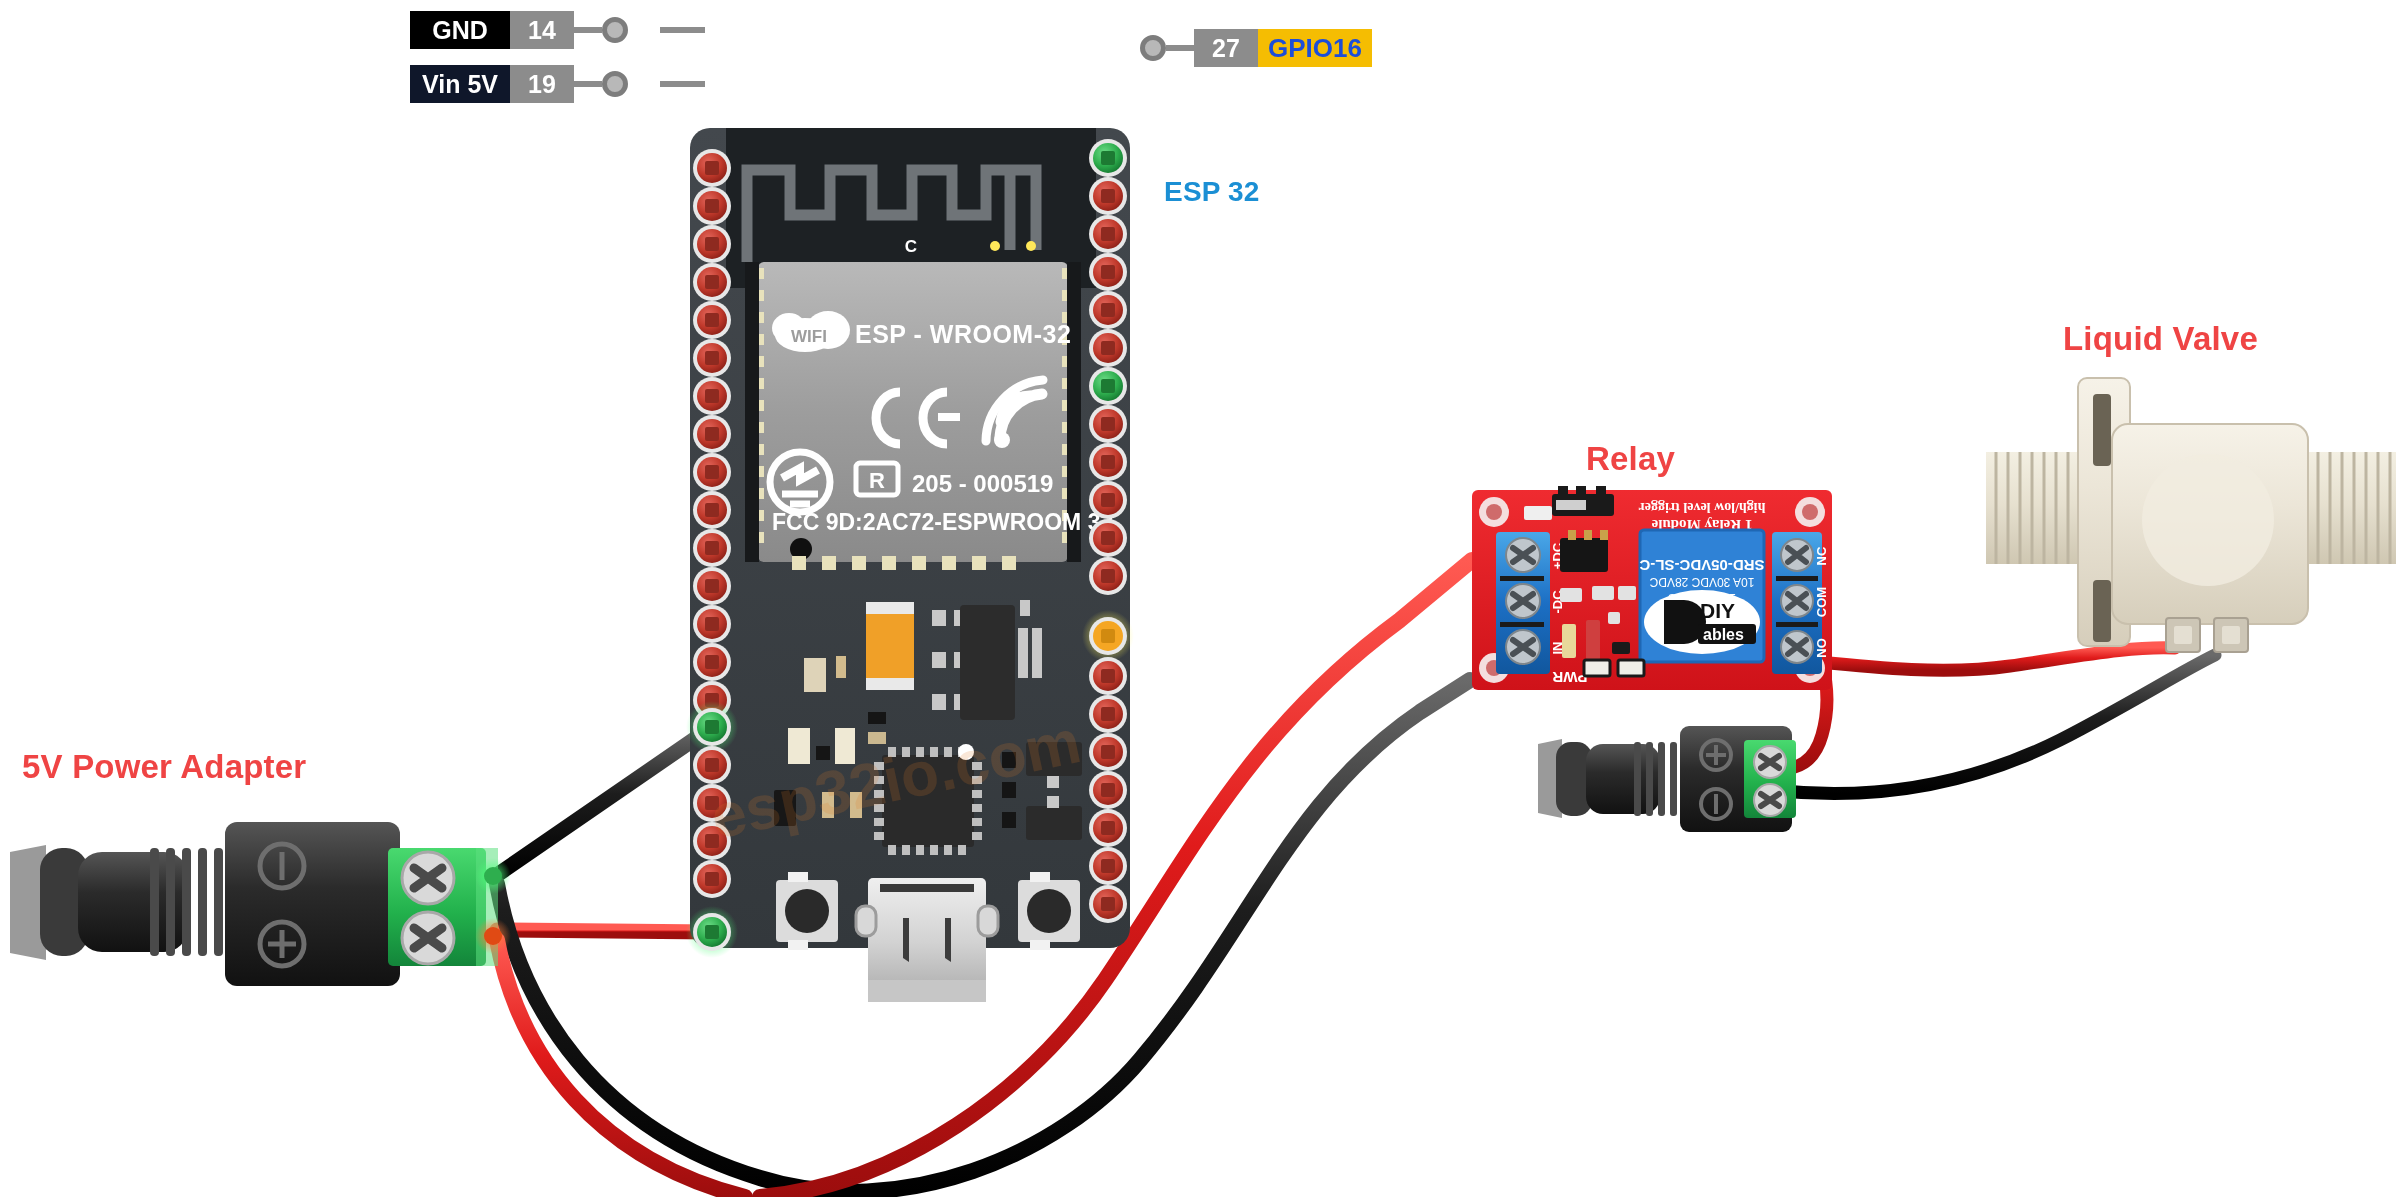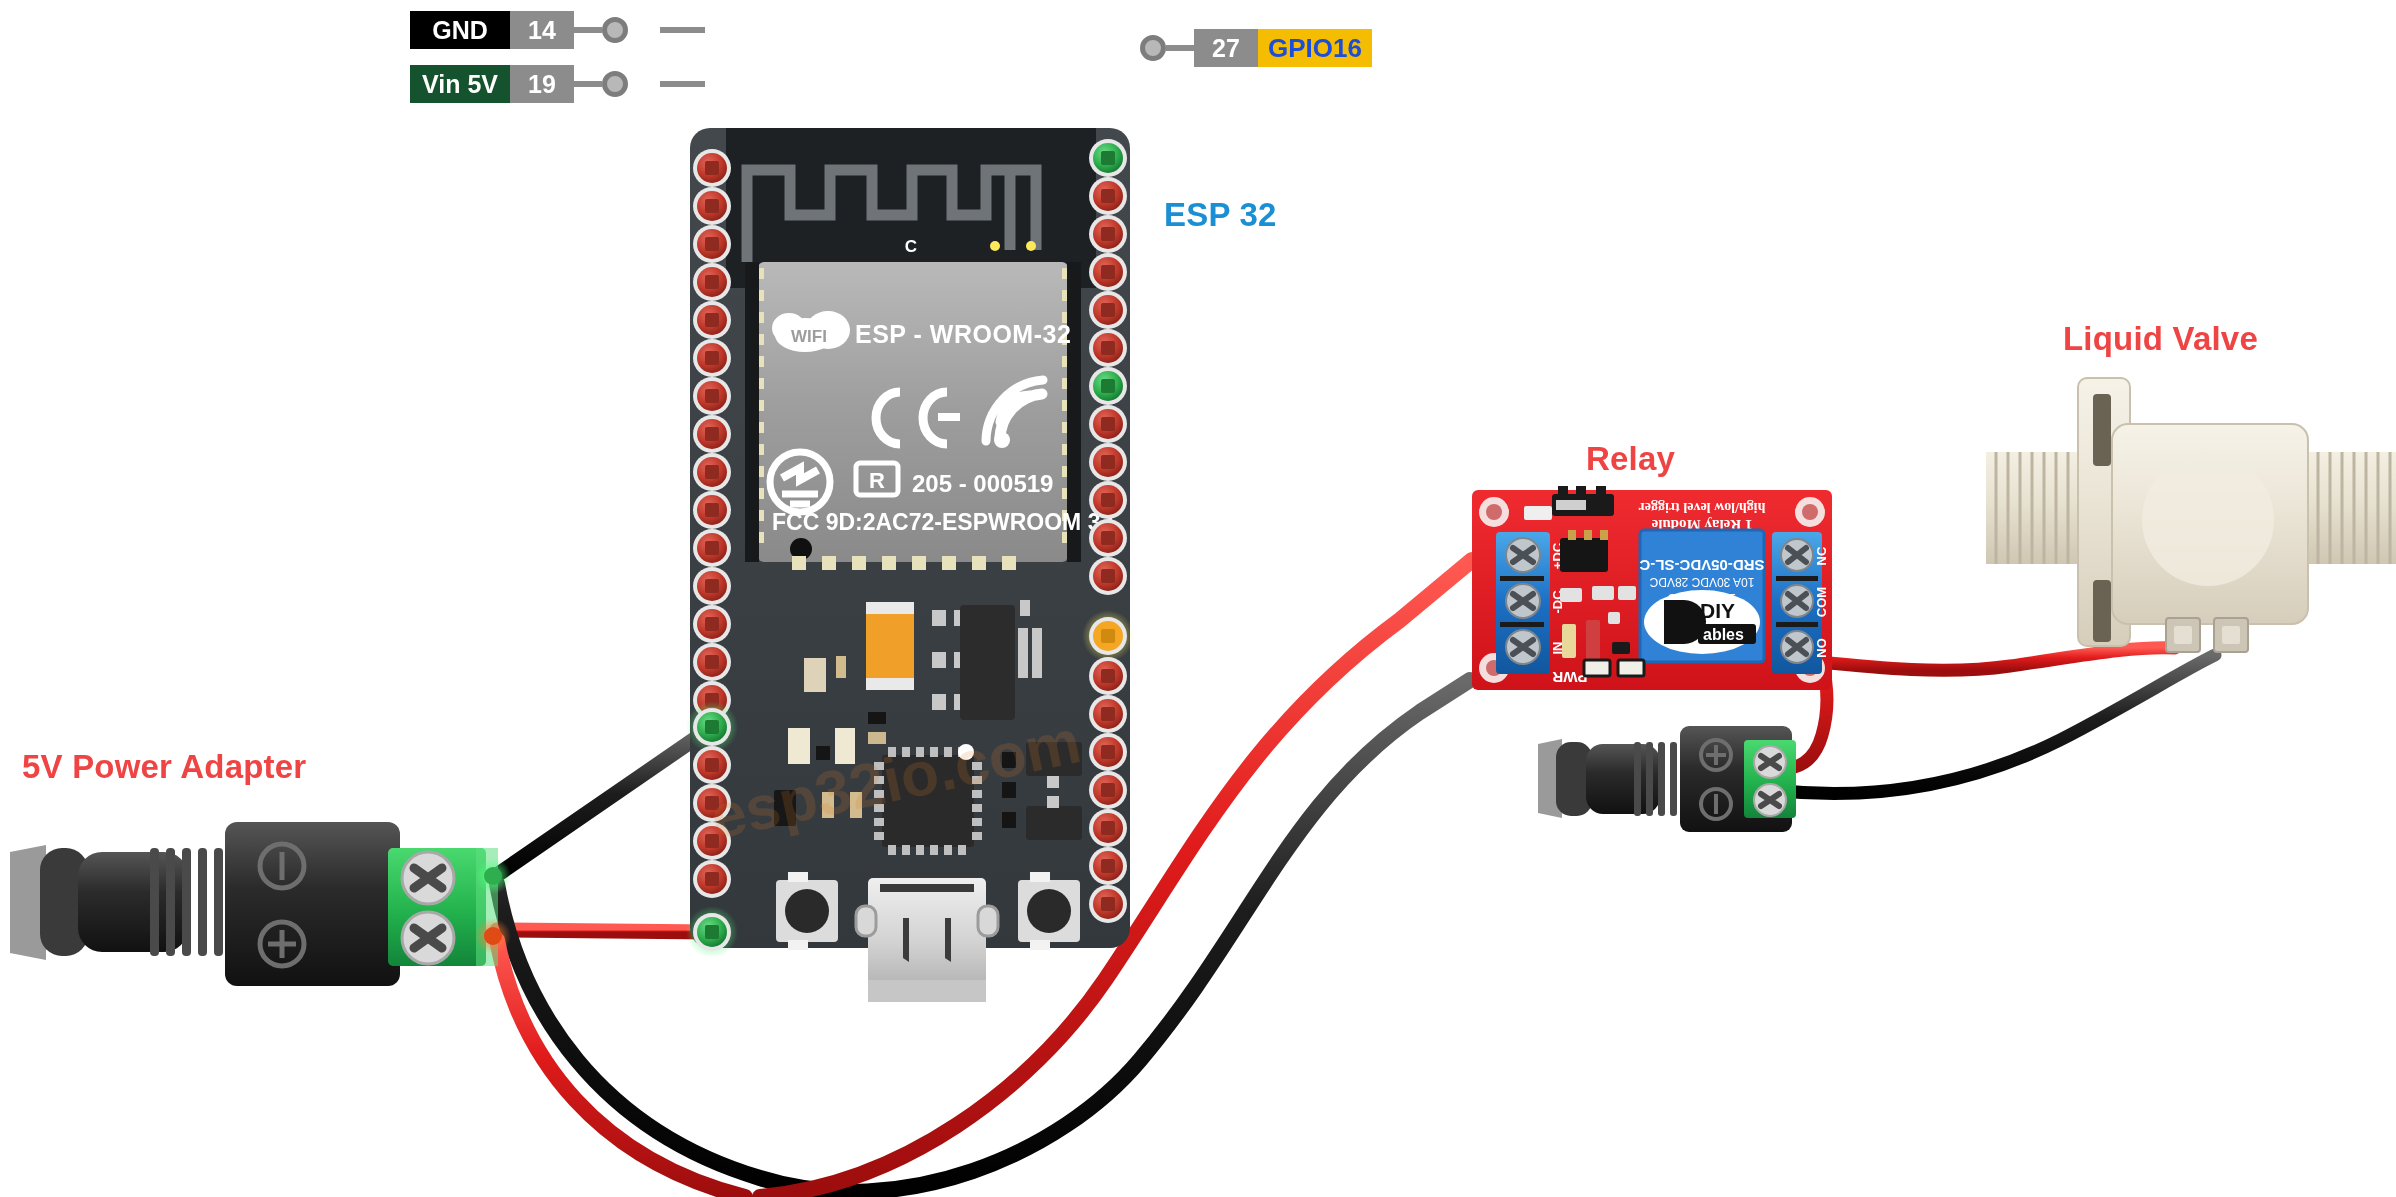--- a/index.html
+++ b/index.html
@@ -682,34 +682,34 @@
   </svg>
 
   <div class="pinchip" style="left:410px; top:11px;">
     <div class="name" style="background:#000000;">GND</div>
     <div class="num">14</div>
     <div class="lead"></div>
     <div class="dot"></div>
   </div>
 
   <div class="pinchip" style="left:410px; top:65px;">
-    <div class="name" style="background:#14532d;">Vin 5V</div>
+    <div class="name" style="background:#0f172a;">Vin 5V</div>
     <div class="num">19</div>
     <div class="lead"></div>
     <div class="dot"></div>
   </div>
 
   <div class="pinchip" style="left:1140px; top:29px;">
     <div class="dot"></div>
     <div class="lead"></div>
     <div class="num">27</div>
     <div class="gpio">GPIO16</div>
   </div>
 
-  <div class="lbl lbl-blue" style="left:1164px; top:176px; font-size:33px;margin-top:20px;">ESP 32</div>
+  <div class="lbl lbl-blue" style="left:1164px; top:176px; font-size:28px;">ESP 32</div>
 
   <div class="lbl lbl-teal" style="left:1586px; top:440px; font-size:33px;">Relay</div>
 
   <div class="lbl lbl-teal" style="left:2063px; top:320px; font-size:33px;">Liquid Valve</div>
 
   <div class="lbl lbl-teal" style="left:22px; top:748px; font-size:33px;">5V Power Adapter</div>
 
 
 </div>
 

